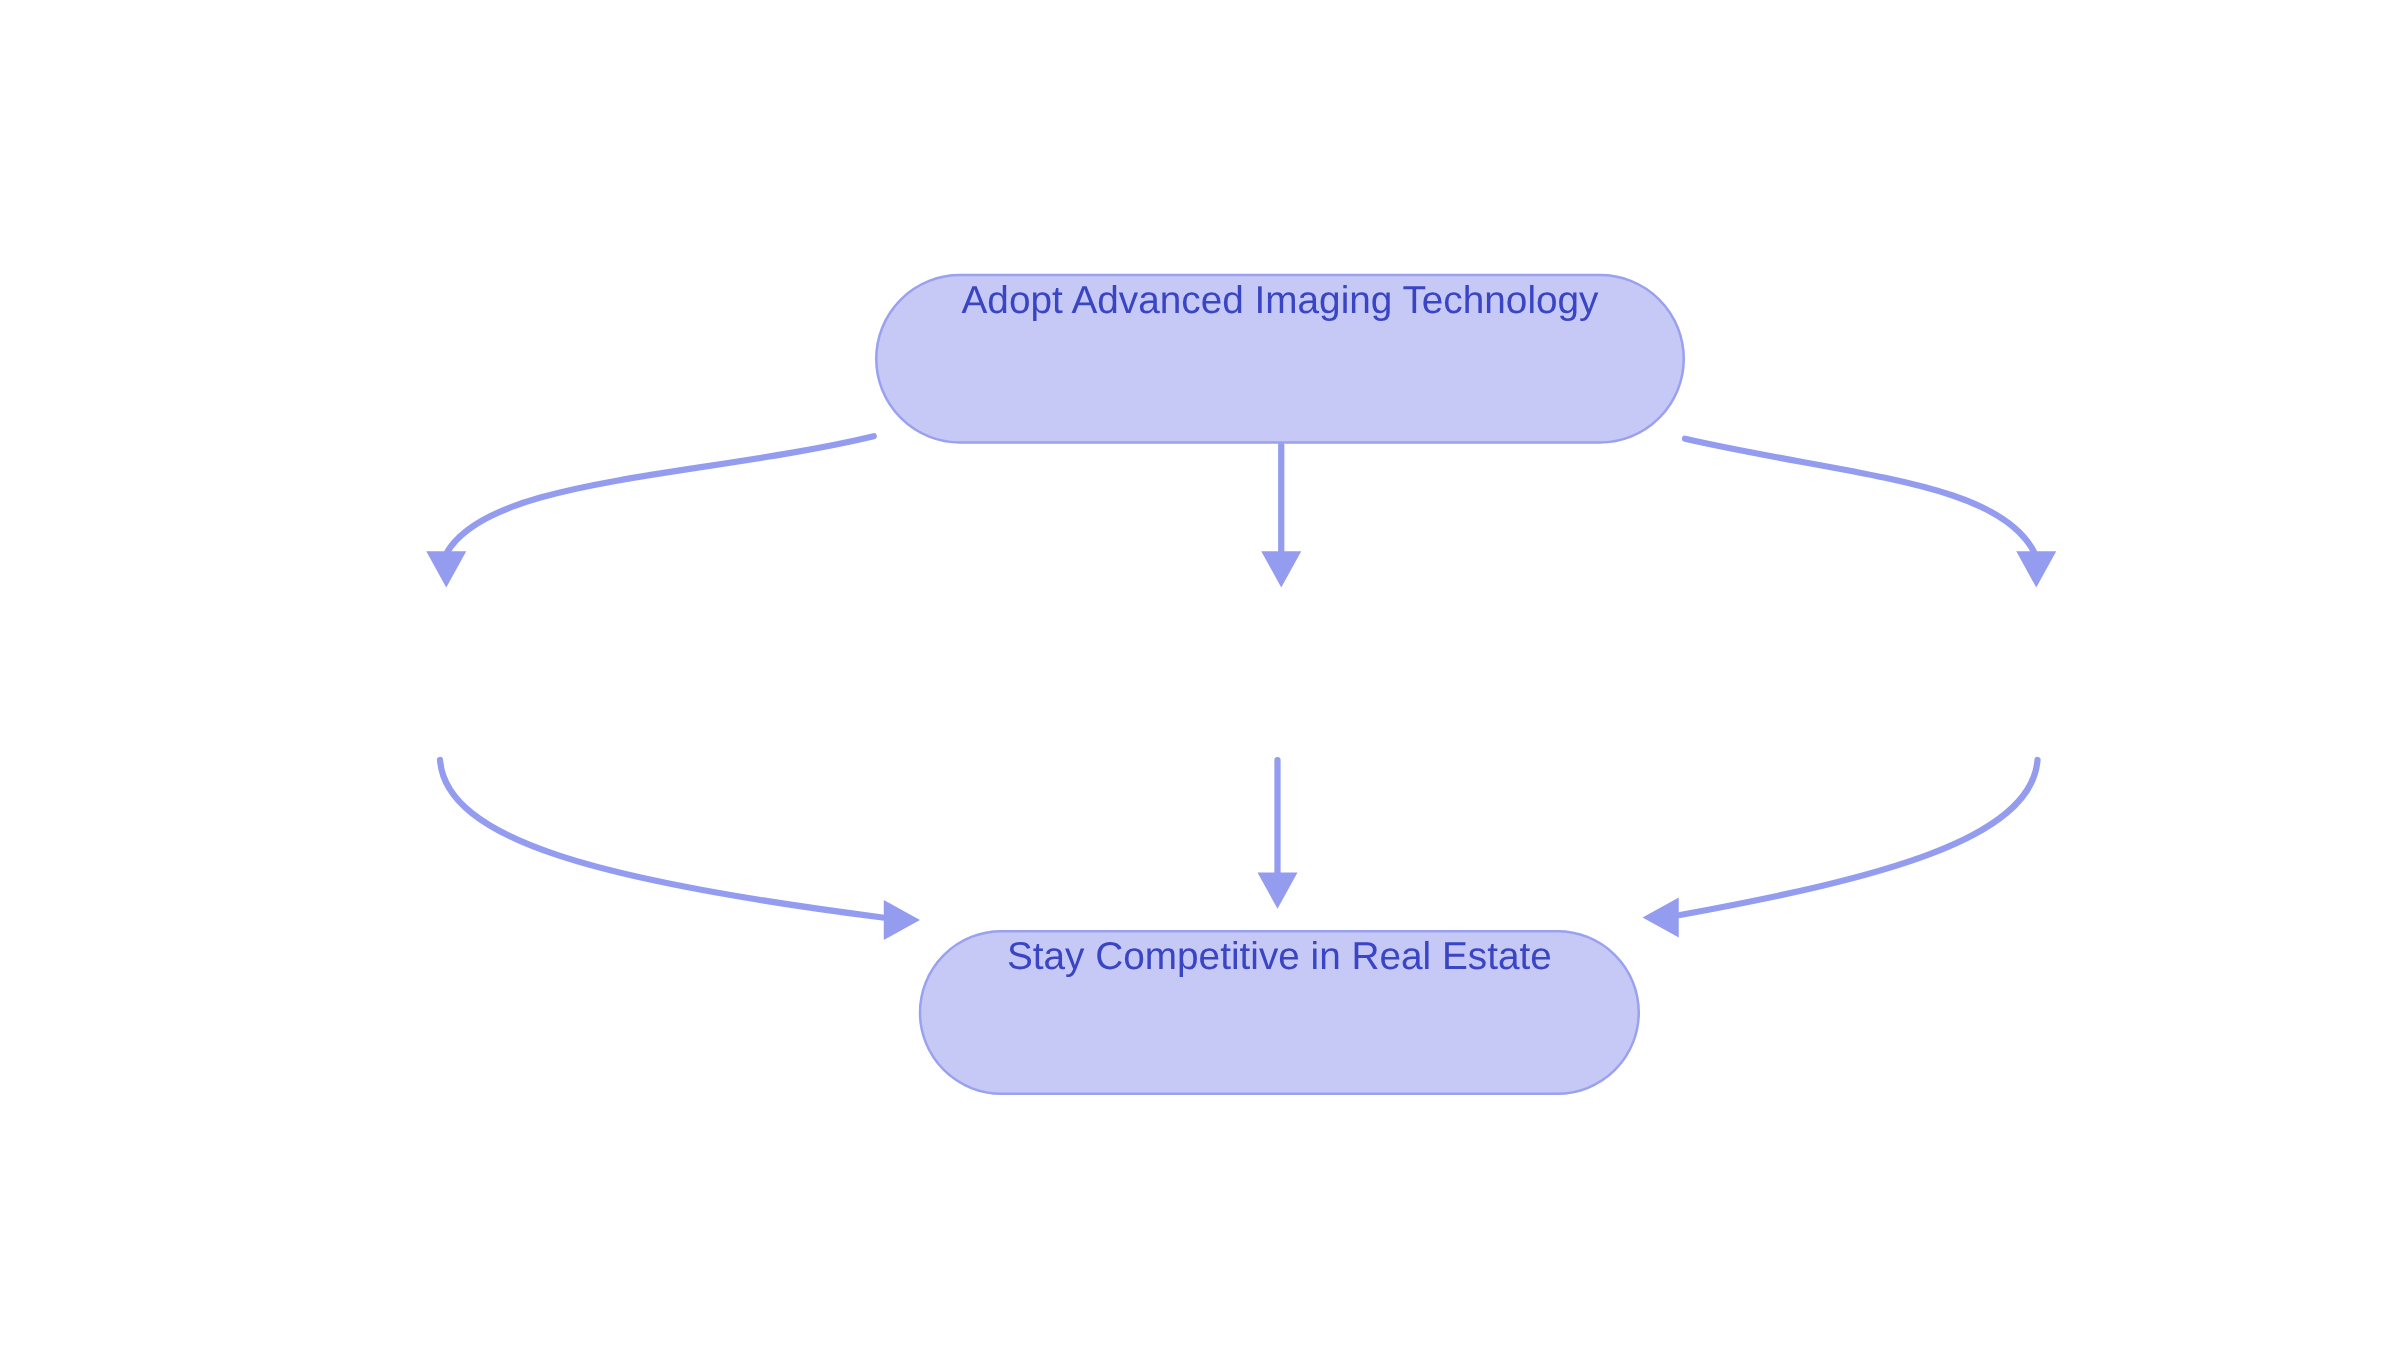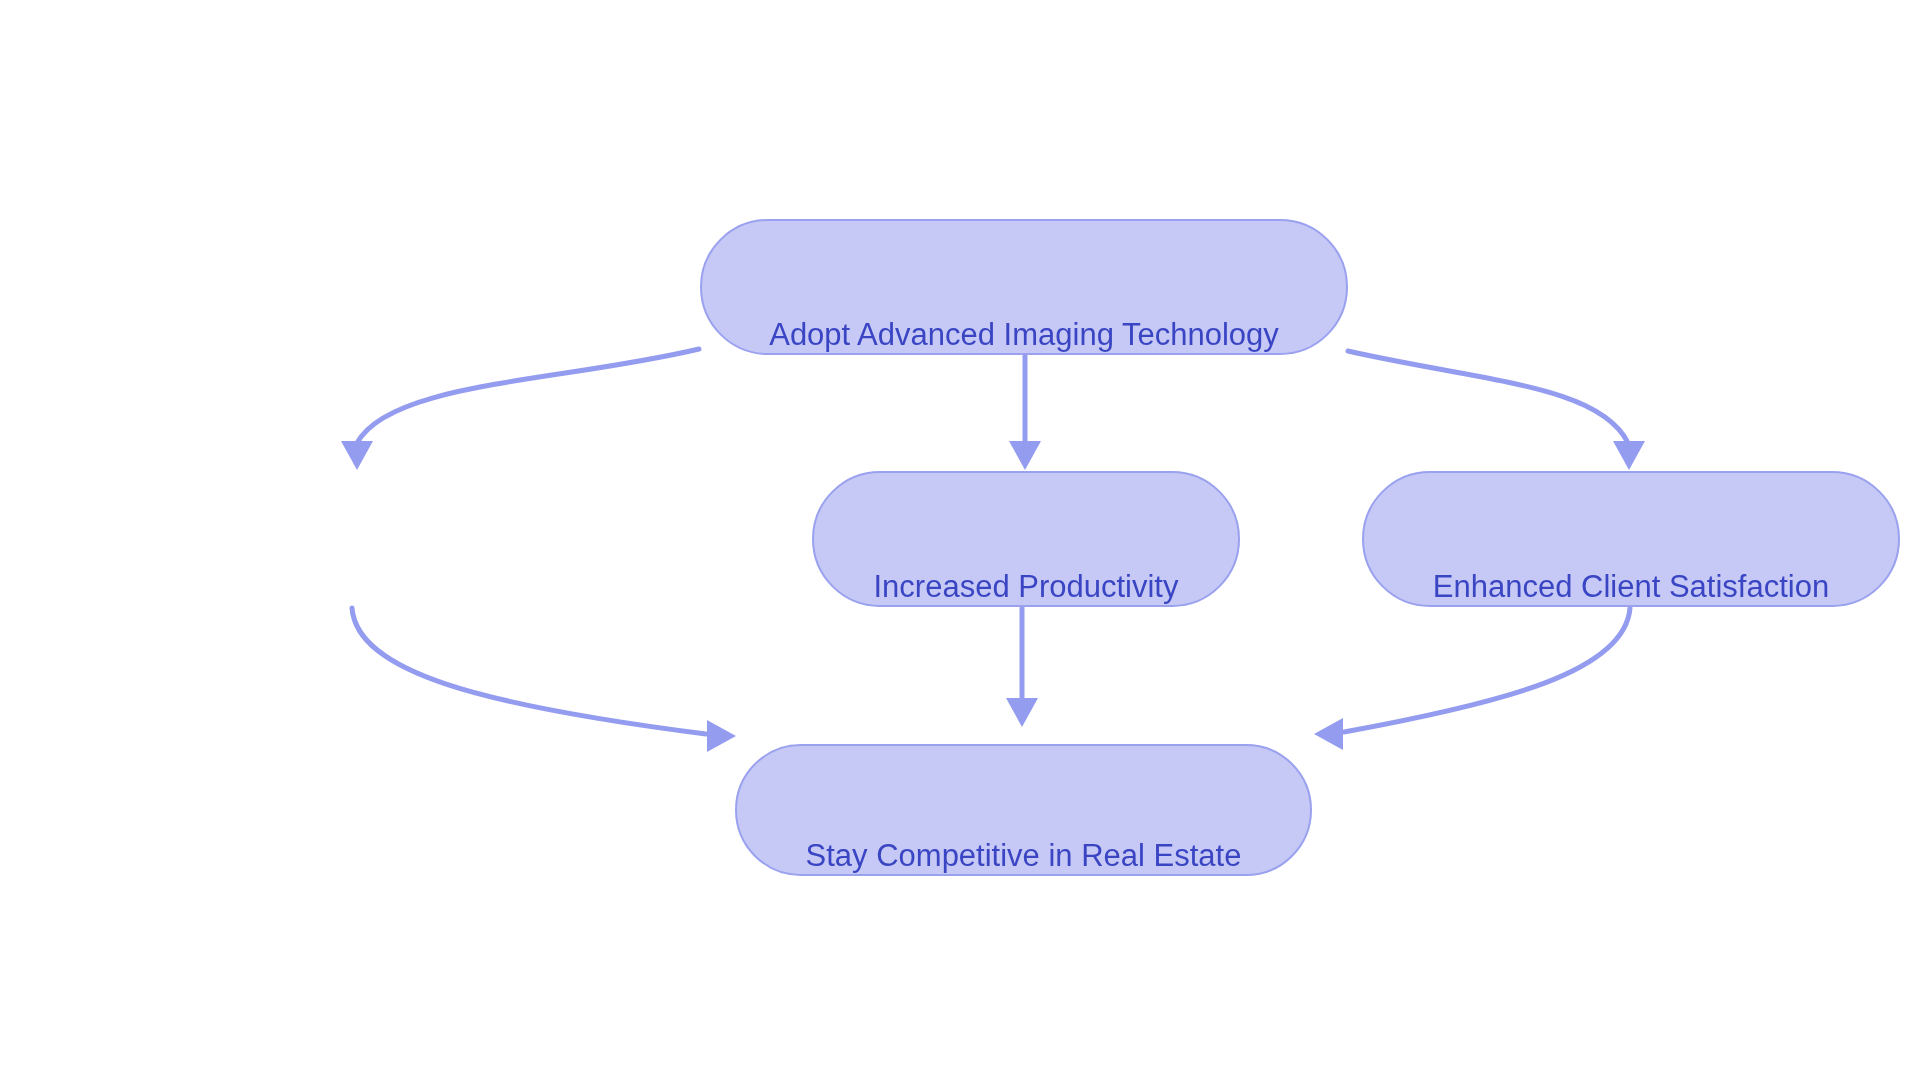--- a/index.html
+++ b/index.html
@@ -34,21 +34,21 @@
     stroke-linecap: round;
   }
   .edges polygon {
     fill: var(--arrow);
     stroke: none;
   }
   .node {
     position: absolute;
     box-sizing: border-box;
     display: flex;
-    align-items: flex-end;
+    align-items: flex-start;
     justify-content: center;
     background: var(--fill);
     border: 2px solid var(--border);
     border-radius: 68px;
     color: var(--text);
     font-size: 31px;
     line-height: 1.2;
     text-align: center;
     white-space: nowrap;
   }
@@ -89,25 +89,19 @@
       <path d="M 1630 608 C 1625 672, 1502 703, 1344 732"></path>
       <polygon points="1343,718 1343,750 1314,734"></polygon>
     </g>
   </svg>
 
   <div class="node" style="left: 700px; top: 219px; width: 648px; height: 136px;">
     <span>Adopt Advanced Imaging Technology</span>
   </div>
 
 
-  <div class="node" style="left: 812px; top: 471px; width: 428px; height: 136px;">
-    <span>Increased Productivity</span>
-  </div>
 
-  <div class="node" style="left: 1362px; top: 471px; width: 538px; height: 136px;">
-    <span>Enhanced Client Satisfaction</span>
-  </div>
 
   <div class="node" style="left: 735px; top: 744px; width: 577px; height: 132px;">
     <span>Stay Competitive in Real Estate</span>
   </div>
 
 </div>
 
 </body></html>

